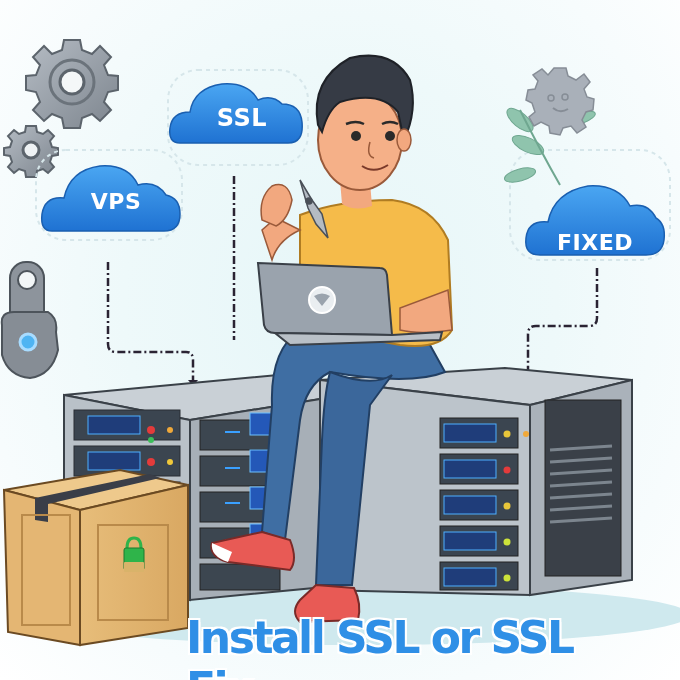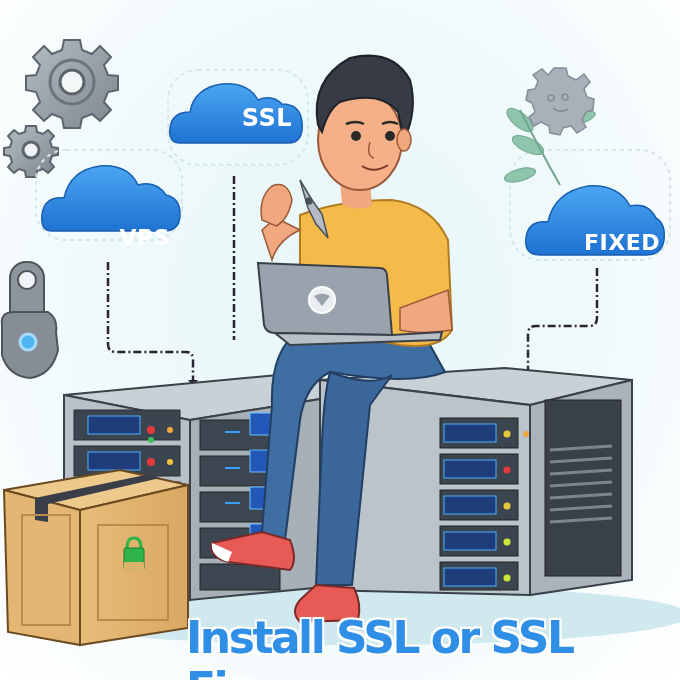--- a/index.html
+++ b/index.html
@@ -1,21 +1,21 @@
 <!DOCTYPE html>
 <html><head>
 <meta charset="utf-8">
 <style>
   html, body { margin: 0; padding: 0; }
   body { width: 680px; height: 680px; overflow: hidden; background: #ffffff; }
   .stage { position: relative; width: 680px; height: 680px;
     background: radial-gradient(ellipse at 50% 45%, #e6f6f8 0%, #eef9fa 45%, #f7fcfd 75%, #ffffff 100%); }
   svg.scene { position: absolute; left: 0; top: 0; }
   .cloud-label { position: absolute; color: #ffffff; font-family: "DejaVu Sans", sans-serif;
-    font-weight: bold; text-align: right; letter-spacing: 0.5px; }
+    font-weight: bold; text-align: center; letter-spacing: 0.5px; }
   .title { position: absolute; left: 186px; top: 612px; width: 420px; text-align: left;
     font-family: "DejaVu Sans", sans-serif; font-weight: bold; font-size: 44px; letter-spacing: -2.5px;
     color: #2f8fe6; text-shadow: 0 0 3px #fff, 2px 2px 0 #fff, -2px -2px 0 #fff, 2px -2px 0 #fff, -2px 2px 0 #fff; }
 </style>
 </head>
 <body>
 
 <div class="stage">
 <svg class="scene" width="680" height="680" viewBox="0 0 680 680">
   <defs>
@@ -231,17 +231,17 @@
     <rect x="22" y="515" width="48" height="110" fill="none" stroke="#b98a4a" stroke-width="2"></rect>
     <g>
       <path d="M127,548 Q127,538 134,538 Q141,538 141,548" fill="none" stroke="#2fb44a" stroke-width="3"></path>
       <rect x="124" y="548" width="20" height="22" rx="2" fill="#2fb44a" stroke="#1a7a2e" stroke-width="1"></rect>
       <rect x="124" y="562" width="20" height="10" rx="1" fill="#d9b36a"></rect>
     </g>
   </g>
 </svg>
 
 <div class="cloud-label" style="left:192px; top:104px; width:100px; font-size:24px;">SSL</div>
-<div class="cloud-label" style="left:62px; top:189px; width:108px; font-size:22px;margin-top:36px;">VPS</div>
+<div class="cloud-label" style="left:62px; top:189px; width:108px; font-size:22px;">VPS</div>
 <div class="cloud-label" style="left:530px; top:230px; width:130px; font-size:22px;">FIXED</div>
 
 <div class="title">Install SSL or SSL Fix</div>
 </div>
 
 </body></html>

